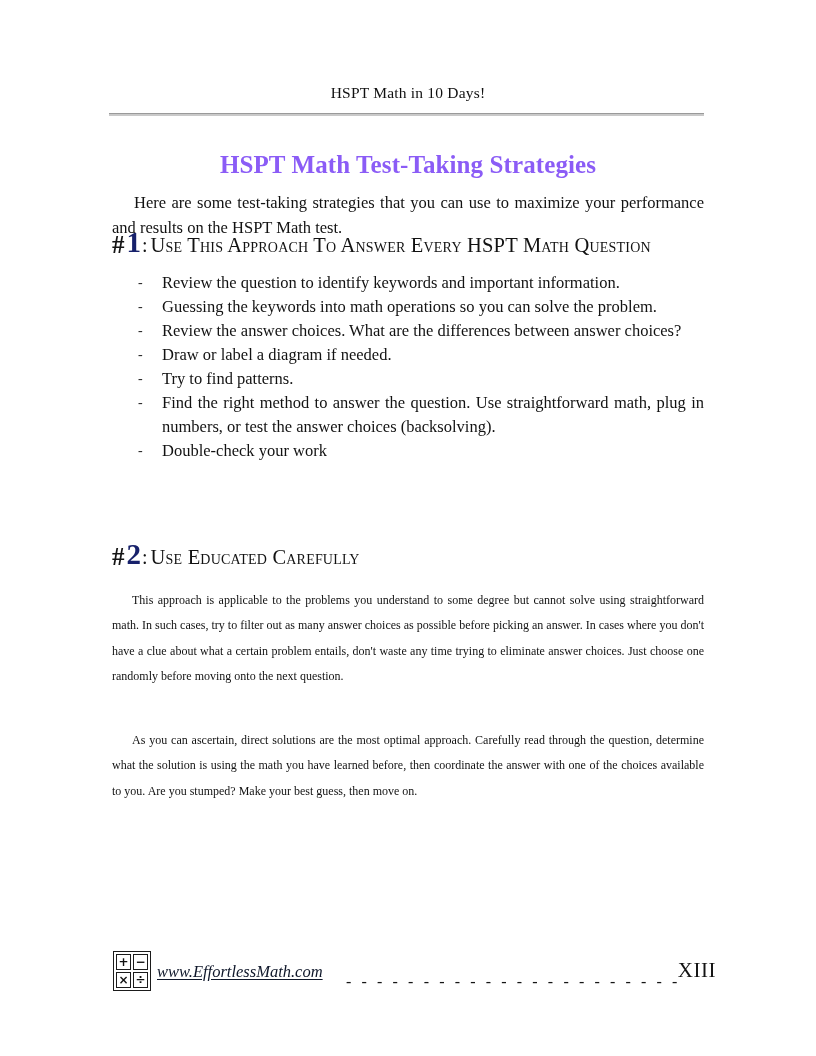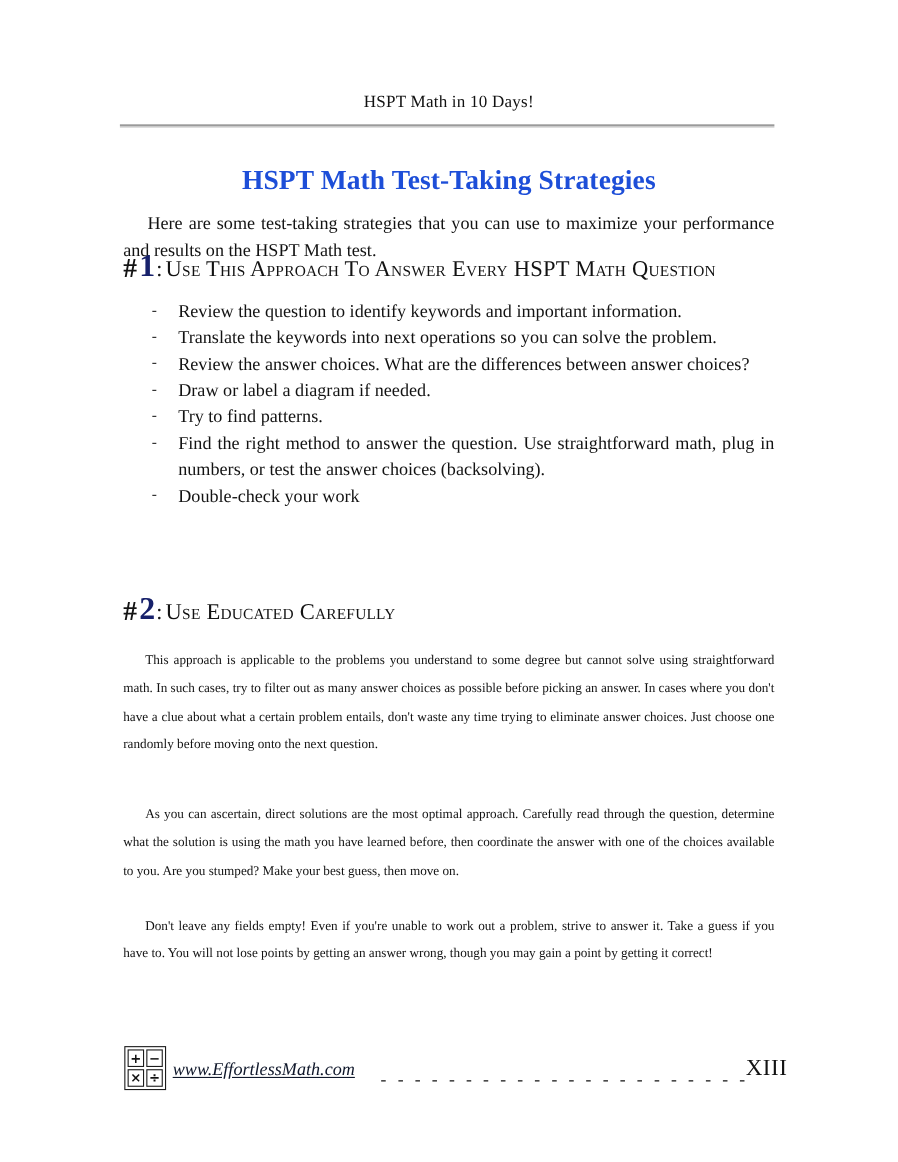--- a/index.html
+++ b/index.html
@@ -55,21 +55,21 @@
 
   
   .doc-title {
     position: absolute;
     top: 134px;
     left: 0;
     width: 592px;
     text-align: center;
     font-size: 25px;
     font-weight: bold;
-    color: #1d4ed8;
+    color: #8b5cf6;
     letter-spacing: 0.1px;
   }
 
   
   .intro {
     position: absolute;
     top: 173px;
     left: 0;
     width: 592px;
     font-size: 16.5px;
@@ -246,21 +246,21 @@
       <span class="hash">#</span><span class="num">1</span><span class="colon">:</span><span class="sc">Use This Approach To Answer Every HSPT Math Question</span>
     </div>
 
     <ul class="bullet-list">
       <li>
           <span class="dash">-</span>
           <span class="txt">Review the question to identify keywords and important information.</span>
         </li>
       <li>
           <span class="dash">-</span>
-          <span class="txt">Translate the keywords into next operations so you can solve the problem.</span>
+          <span class="txt">Guessing the keywords into math operations so you can solve the problem.</span>
         </li>
       <li>
           <span class="dash">-</span>
           <span class="txt">Review the answer choices. What are the differences between answer choices?</span>
         </li>
       <li>
           <span class="dash">-</span>
           <span class="txt">Draw or label a diagram if needed.</span>
         </li>
       <li>
@@ -276,21 +276,20 @@
           <span class="txt">Double-check your work</span>
         </li>
     </ul>
 
     <div class="strategy-heading" id="heading-2">
       <span class="hash">#</span><span class="num">2</span><span class="colon">:</span><span class="sc">Use Educated Carefully</span>
     </div>
 
     <p class="para" id="para-1">This approach is applicable to the problems you understand to some degree but cannot solve using straightforward math. In such cases, try to filter out as many answer choices as possible before picking an answer. In cases where you don't have a clue about what a certain problem entails, don't waste any time trying to eliminate answer choices. Just choose one randomly before moving onto the next question.</p>
     <p class="para" id="para-2">As you can ascertain, direct solutions are the most optimal approach. Carefully read through the question, determine what the solution is using the math you have learned before, then coordinate the answer with one of the choices available to you. Are you stumped? Make your best guess, then move on.</p>
-    <p class="para" id="para-3">Don't leave any fields empty! Even if you're unable to work out a problem, strive to answer it. Take a guess if you have to. You will not lose points by getting an answer wrong, though you may gain a point by getting it correct!</p>
 
     <div class="footer">
       <div class="logo">
         <div class="logo-cell">+</div>
         <div class="logo-cell">−</div>
         <div class="logo-cell">×</div>
         <div class="logo-cell">÷</div>
       </div>
       <a class="footer-url" href="#">www.EffortlessMath.com</a>
       <div class="leader">- - - - - - - - - - - - - - - - - - - - - - - - - - - - - - - - - - - - - - - -</div>

